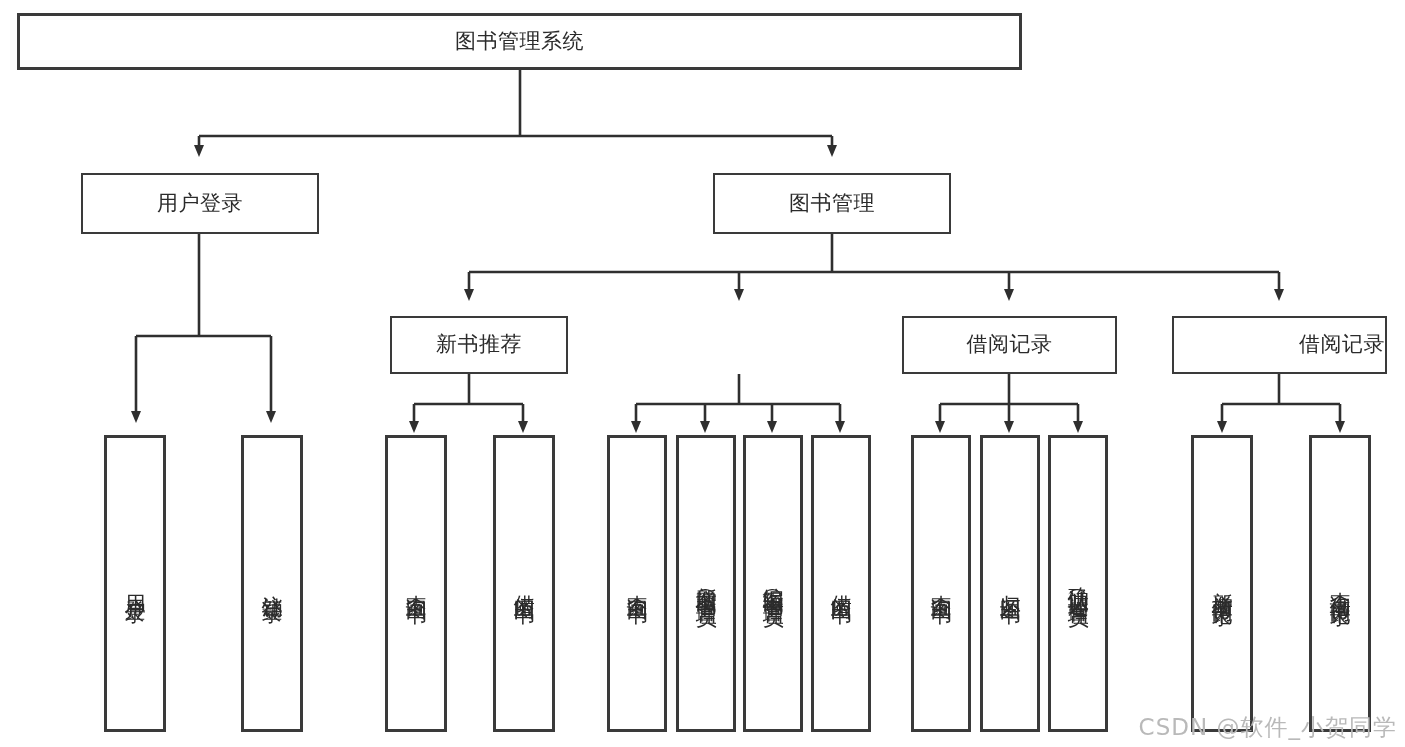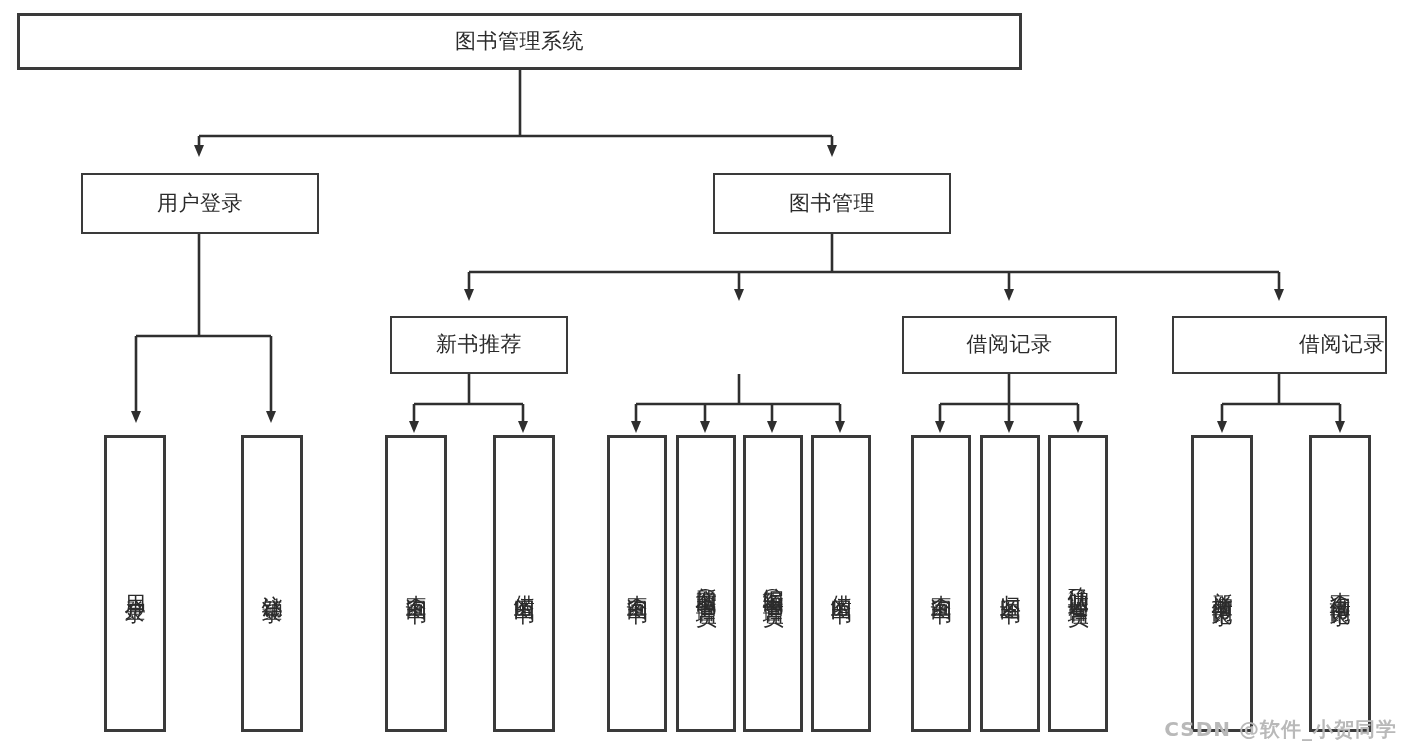--- a/index.html
+++ b/index.html
@@ -41,26 +41,25 @@
     font-size:21px;
     line-height:1.25;
     letter-spacing:3px;
     white-space:normal;
     max-height:272px;
   }
   .watermark{
     position:absolute;
     right:8px;
     bottom:4px;
-    font-size:20px;
+    font-size:23px;
     color:#b9b9b9;
     letter-spacing:1px;
     white-space:nowrap;
     user-select:none;
-    font-weight:bold;
   }
 </style>
 </head>
 <body>
 
 <div id="canvas">
 
   <svg id="wires" viewBox="0 0 1405 747" xmlns="http://www.w3.org/2000/svg">
     <defs>
       <marker id="arrow" markerWidth="12" markerHeight="12" refX="1" refY="5" orient="auto" markerUnits="userSpaceOnUse">

